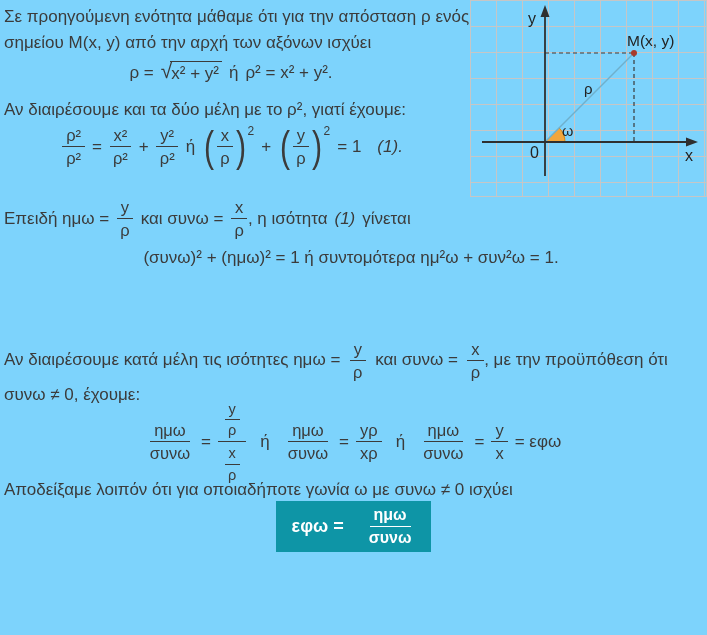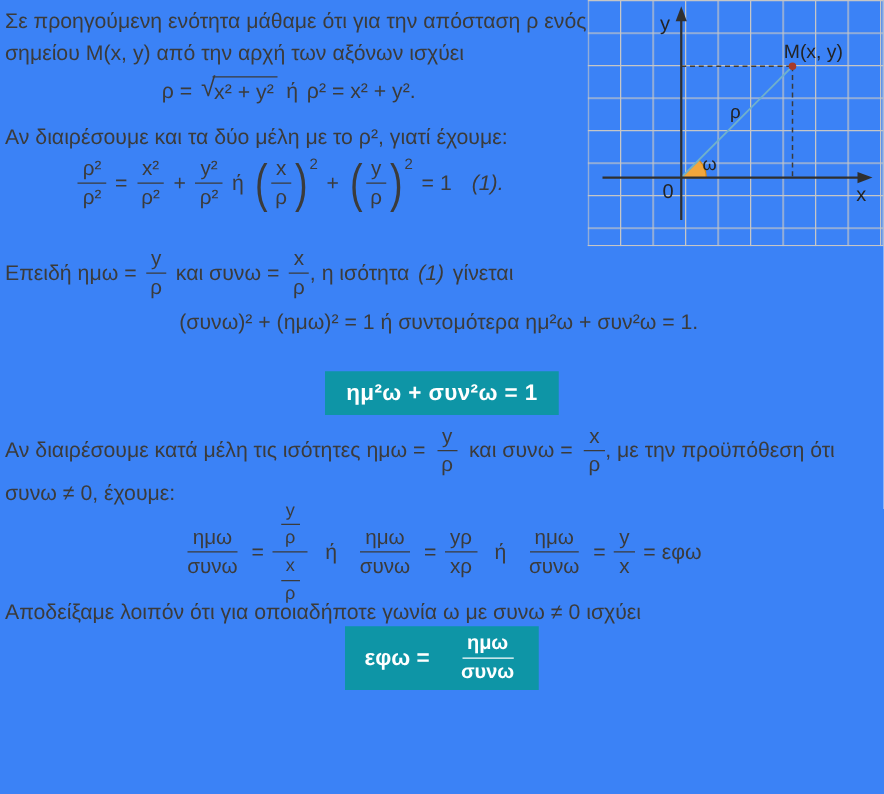--- a/index.html
+++ b/index.html
@@ -1,19 +1,19 @@
 <!DOCTYPE html>
 <html lang="el"><head>
 <meta charset="utf-8">
 <style>
   html,body{margin:0;padding:0;background:#ffffff;}
   body{width:707px;height:635px;overflow:hidden;
        font-family:"Liberation Sans","DejaVu Sans",sans-serif;
        color:#3b3b3b;}
-  #page{position:relative;width:707px;height:635px;background:#3b82f6;}
+  #page{position:relative;width:707px;height:635px;background:#7dd3fc;}
 
   .para{position:absolute;font-size:17px;line-height:25.5px;}
 
   
   .fr{display:inline-flex;flex-direction:column;align-items:center;
       text-align:center;vertical-align:middle;line-height:1.12;font-size:16.5px;}
   .fr>.n{padding:0 4px 2px;border-bottom:1.6px solid #3b3b3b;}
   .fr>.d{padding:2px 4px 0;}
   .fr.white>.n{border-bottom-color:#ffffff;}
 
@@ -116,23 +116,20 @@
         <span class="d">ρ</span>
       </span>
       <span class="tok">, η ισότητα</span>
     <span class="tok it ml">(1)</span>
     <span class="tok ml">γίνεται</span>
   </div>
 
   <div class="para" style="top:245px;left:0;width:702px;text-align:center;">(συνω)² + (ημω)² = 1  ή συντομότερα ημ²ω + συν²ω = 1.</div>
 
 
-  <div class="frow" style="top:297px;left:0;width:707px;">
-    <span class="ibox" style="padding:7px 17px;font-size:18px;letter-spacing:0.3px;">ημ²ω + συν²ω = 1</span>
-  </div>
 
   <div class="para" style="top:340px;left:4px;width:699px;">
     <span>Αν διαιρέσουμε κατά μέλη τις ισότητες ημω =</span>
     <span class="fr" style="margin:0 4px;">
         <span class="n">y</span>
         <span class="d">ρ</span>
       </span>
     <span>και συνω =</span>
     <span class="fr" style="margin-left:4px;">
         <span class="n">x</span>

